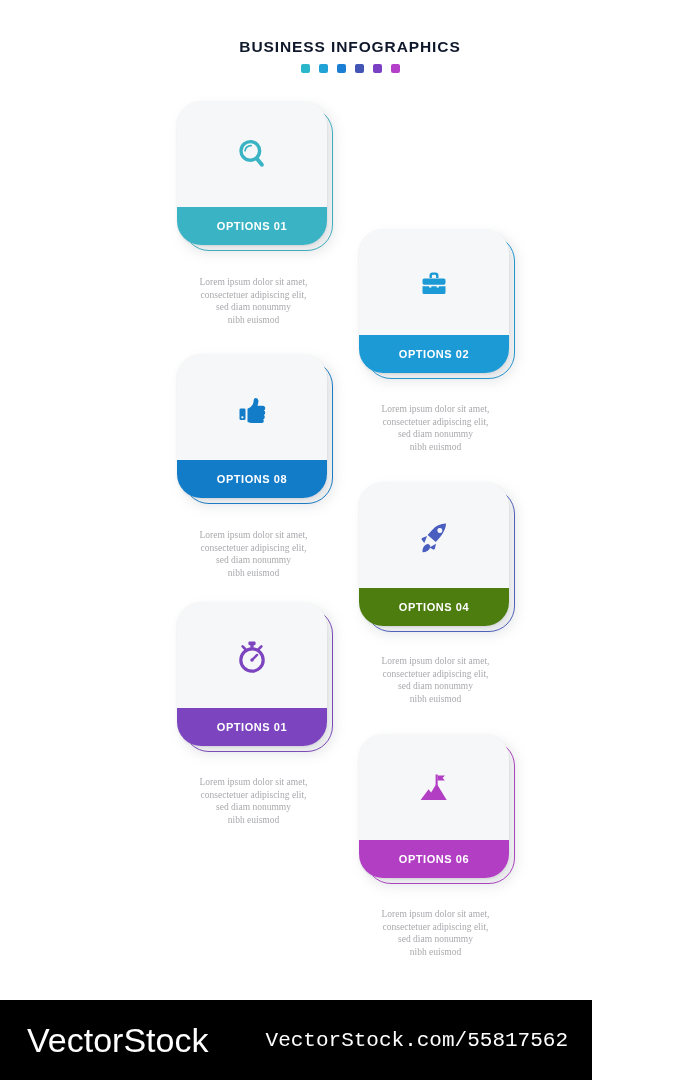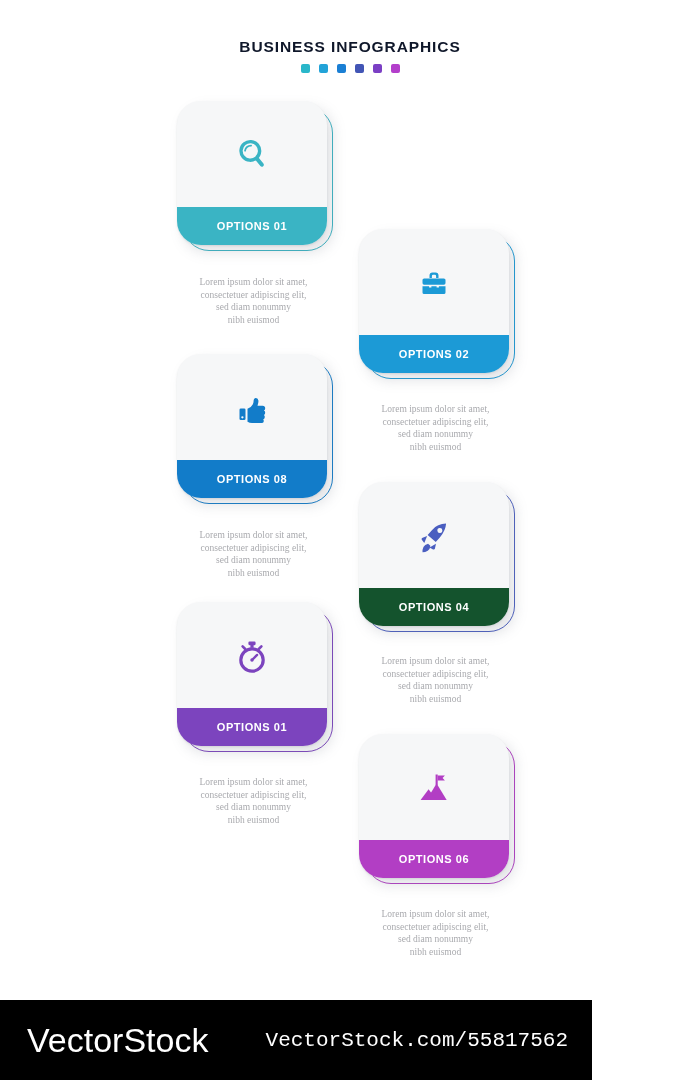--- a/index.html
+++ b/index.html
@@ -242,21 +242,21 @@
         <svg width="40" height="40" viewBox="0 0 40 40">
           <g transform="rotate(-4 20 20)">
             <path d="M33 7.5 q-8.5 -0.6 -14.6 5.5 l-4.6 4.6 l7.6 7.6 l4.6 -4.6 q6.1 -6.1 7 -13.1 z" fill="#4a5ec0"></path>
             <circle cx="26.3" cy="13.9" r="2.5" fill="#f6f7f8"></circle>
             <path d="M13.2 18.6 l-4.6 1.3 q-1.6 0.5 -1 2 l2.3 3.4 z" fill="#4a5ec0"></path>
             <path d="M21.5 26.8 l-1.3 4.6 q-0.5 1.6 -2 1 l-3.4 -2.3 z" fill="#4a5ec0"></path>
             <path d="M13.6 26.2 q-3.4 0.5 -4.8 3 q-1.4 2.6 -1.3 5.3 q2.7 0.1 5.3 -1.3 q2.5 -1.4 3 -4.8 z" fill="#4a5ec0"></path>
           </g>
         </svg>
       </div>
-      <div class="card-footer" style="background: #14532d;">
+      <div class="card-footer" style="background: #4d7c0f;">
         <span class="card-footer-label">OPTIONS 04</span>
       </div>
     </div>
   </div>
   <div class="desc" id="desc-3" style="left:348px; top:655px;">
     <div>Lorem ipsum dolor sit amet,</div>
     <div>consectetuer adipiscing elit,</div>
     <div>sed diam nonummy</div>
     <div>nibh euismod</div>
   </div>

